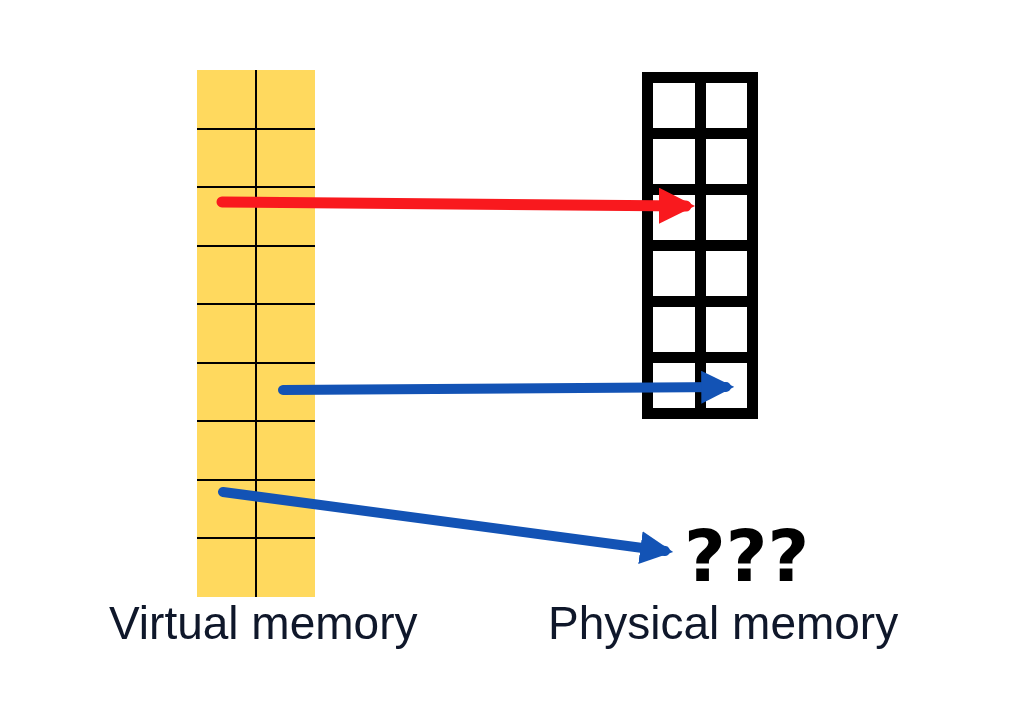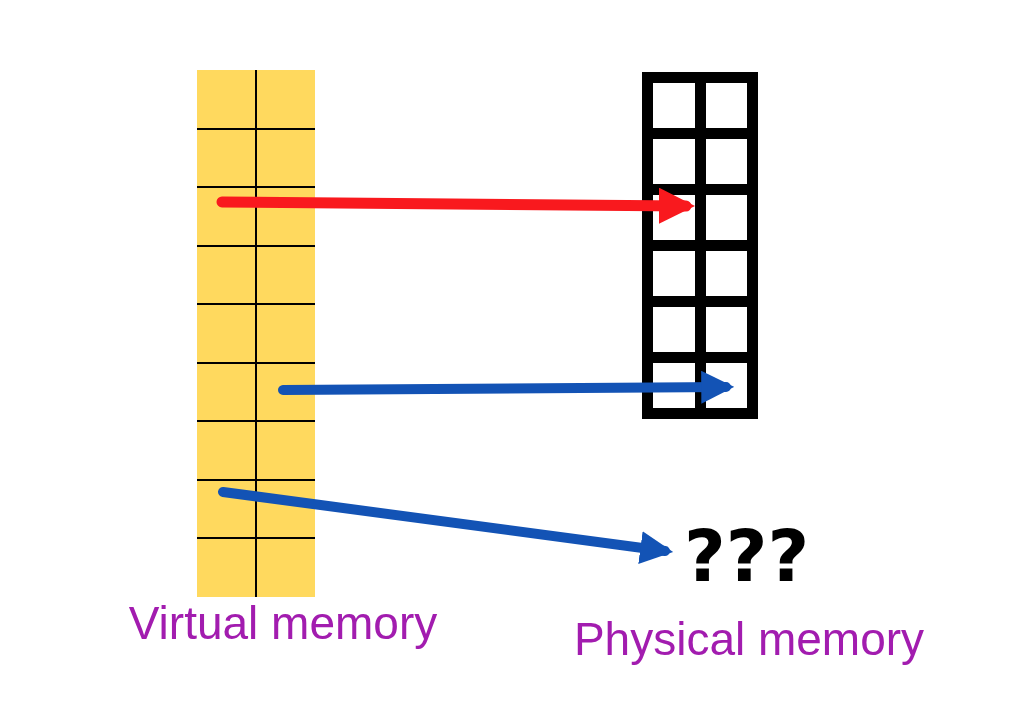--- a/index.html
+++ b/index.html
@@ -42,25 +42,25 @@
     font-family:"DejaVu Sans",sans-serif;
     font-weight:bold;
     font-size:72px;
     line-height:1;
     color:#000;
   }
   
   .label{
     position:absolute;top:596px;
     font-size:46px;line-height:1.2;
-    color:#a21caf;
-    white-space:nowrap;text-align:center;
+    color:#0f172a;
+    white-space:nowrap;
   }
   .vm-label{left:109px;width:348px;}
-  .pm-label{left:562px;width:374px;margin-top:16px;}
+  .pm-label{left:548px;width:374px;}
 </style>
 </head>
 <body>
 
 <div class="canvas">
 
   <div class="vm-table" style="background: rgb(255, 217, 94);">
       <div class="hline" style="top: 11.1111%; background: rgb(0, 0, 0);"></div>
       <div class="hline" style="top: 22.2222%; background: rgb(0, 0, 0);"></div>
       <div class="hline" style="top: 33.3333%; background: rgb(0, 0, 0);"></div>

